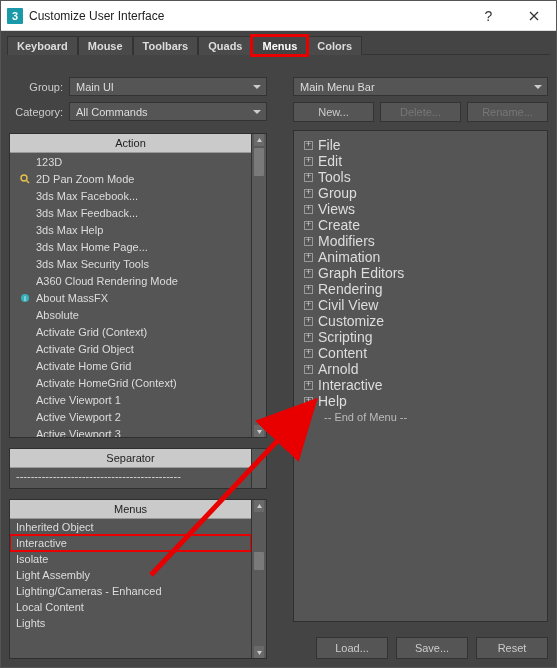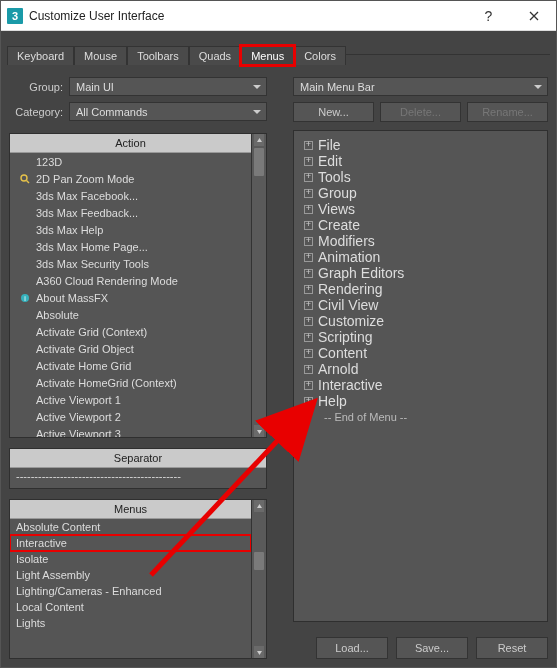--- a/index.html
+++ b/index.html
@@ -64,21 +64,22 @@
   }
   .tab {
     padding: 3px 9px;
     font-size: 11px;
     color: #ddd;
     border: 1px solid #333;
     border-bottom: none;
     background: #4a4a4a;
     margin-right: 0px;
     position: relative;
-    top: 11px;
+    top: 1px;
+    font-weight: bold;
   }
   .tab.active {
     background: #444;
     color: #fff;
     z-index: 2;
   }
   .tab.highlighted {
     outline: 3px solid #e80000;
     outline-offset: -1px;
     z-index: 3;
@@ -178,21 +179,21 @@
   .list-row {
     padding: 2px 6px 2px 8px;
     display: flex;
     align-items: center;
     gap: 4px;
     height: 17px;
   }
   .list-row .icon-slot { width: 14px; display:flex; justify-content:center; }
   .mini-icon { width:10px;height:10px; }
 
-  .separator-panel { margin-top: 10px; display:flex;flex-direction:column;}
+  .separator-panel { margin-top: 10px; display:flex;}
   .separator-panel .panel-body { height: 20px; }
   .dashes {
     font-size: 11px;
     color: #ddd;
     padding: 2px 6px;
     letter-spacing: 0px;
     white-space: nowrap;
     overflow:hidden;
   }
 
@@ -420,21 +421,21 @@
               <div class="dashes">---------------------------------------------</div>
             </div>
           </div>
           <div class="scroll-track" style="width:15px;"></div>
         </div>
 
         <div class="panel menus-panel">
           <div class="action-list-wrap">
             <div class="panel-header">Menus</div>
             <div class="panel-body">
-              <div class="menus-row">Absolute Content</div>
+              <div class="menus-row">Inherited Object</div>
               <div class="menus-row red-box">Interactive</div>
               <div class="menus-row">Isolate</div>
               <div class="menus-row">Light Assembly</div>
               <div class="menus-row">Lighting/Cameras - Enhanced</div>
               <div class="menus-row">Local Content</div>
               <div class="menus-row">Lights</div>
             </div>
           </div>
           <div class="scroll-track">
             <div class="scroll-arrow" style="top:0">

